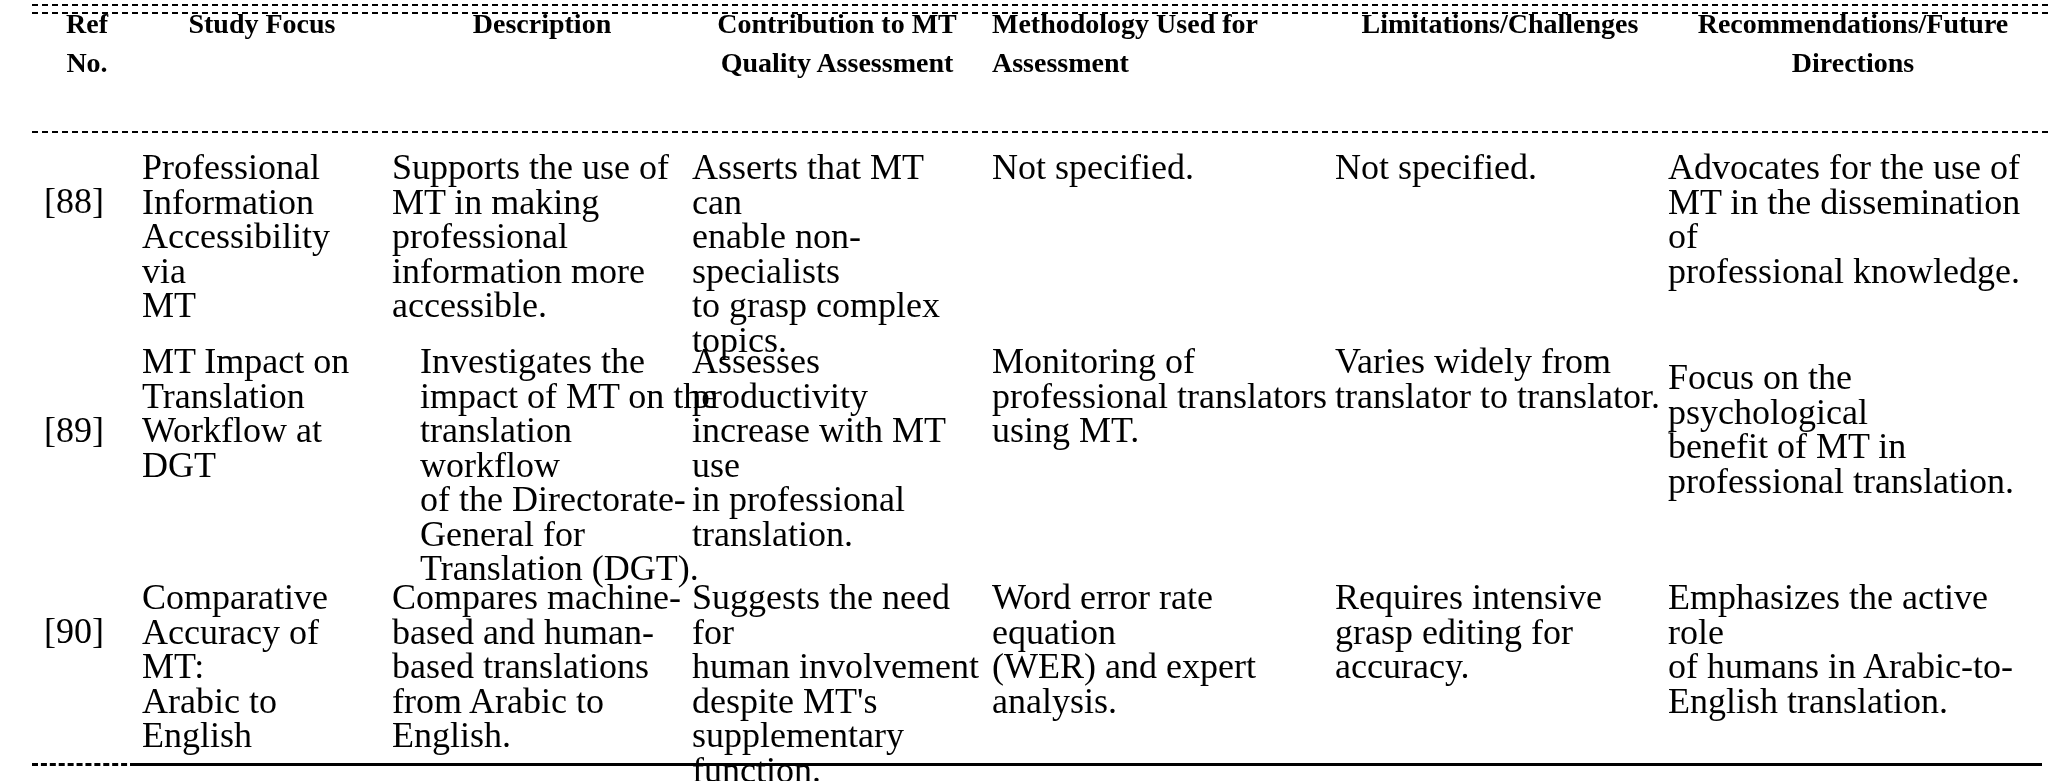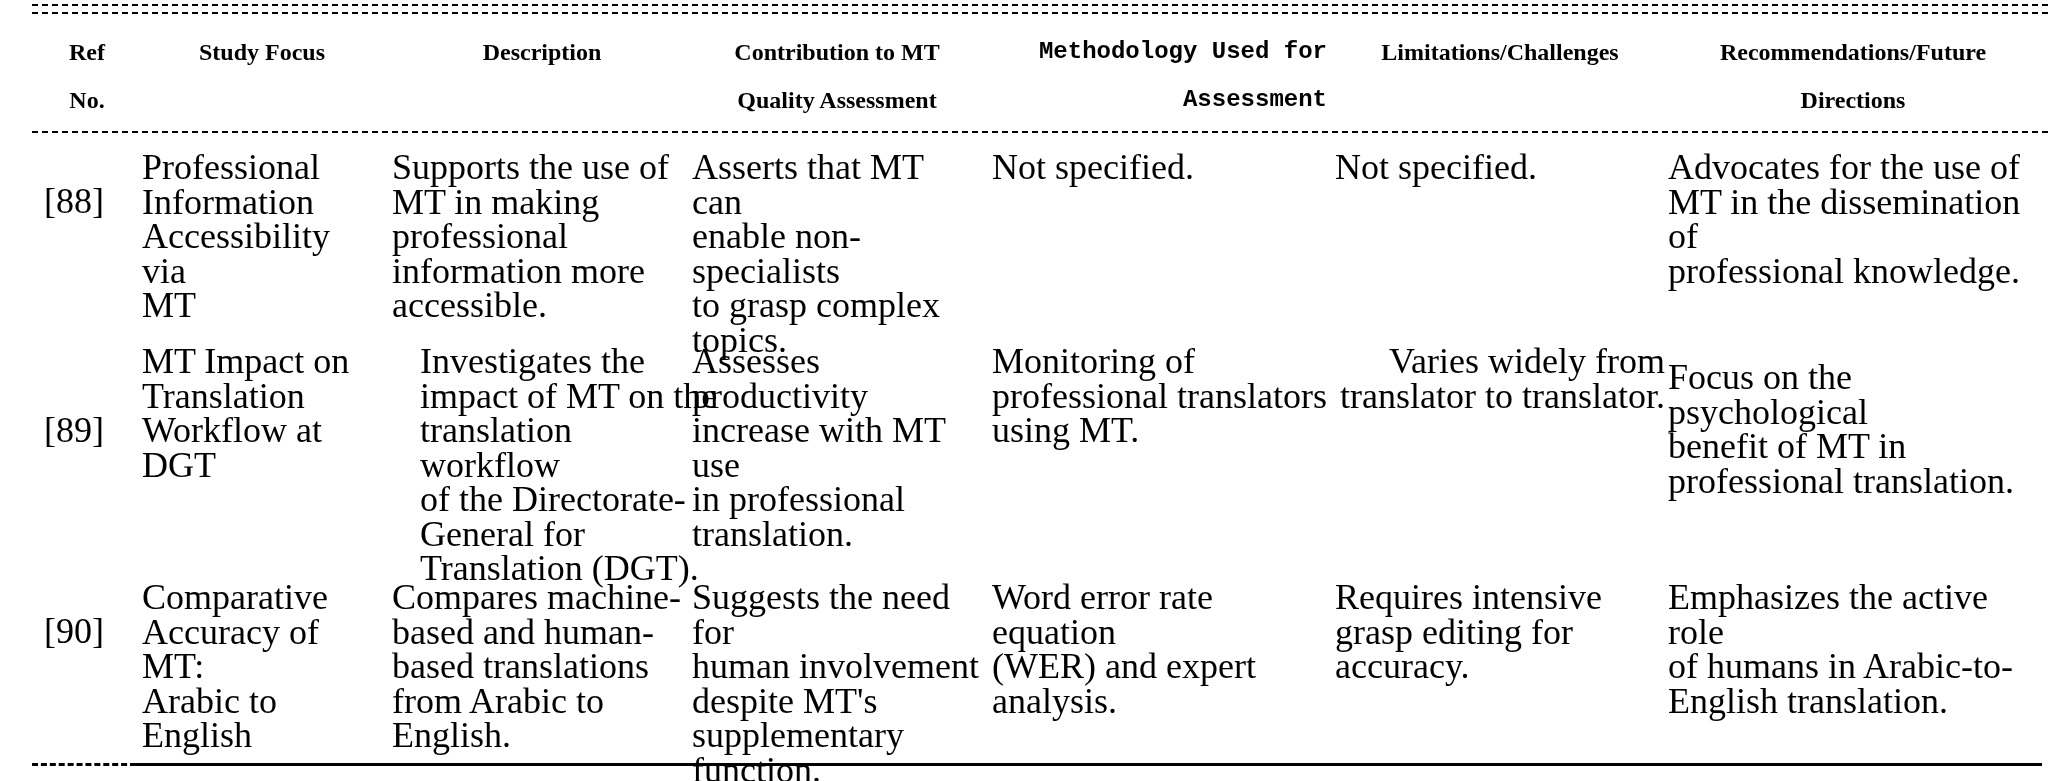--- a/index.html
+++ b/index.html
@@ -7,35 +7,35 @@
       width: 2048px; height: 781px; overflow: hidden; position: relative;
       font-family: "Liberation Serif", "DejaVu Serif", serif; color: #000;
     }
     .top-rule1 { position: absolute; left: 32px; right: 0; top: 4px; border-top: 2px dashed #000; }
     .top-rule2 { position: absolute; left: 32px; right: 0; top: 12px; border-top: 2px dashed #000; }
     .head-rule { position: absolute; left: 32px; right: 0; top: 131px; border-top: 2px dashed #000; }
     .bottom-dash { position: absolute; left: 32px; width: 104px; top: 763px; border-top: 3px dashed #000; }
     .bottom-solid { position: absolute; left: 134px; right: 6px; top: 763px; border-top: 3px solid #000; }
 
     .cell { position: absolute; font-size: 36px; line-height: 34.5px; white-space: pre-line; }
-    .hd { font-weight: bold; text-align: center; font-size: 24px; line-height: 48px; top: 28px; }
+    .hd { font-weight: bold; text-align: center; font-size: 28px; line-height: 39px; top: 4px; }
 
     .c0 { left: 44px;  width: 86px; }
     .c1 { left: 142px; width: 240px; }
     .c2 { left: 392px; width: 300px; }
     .c3 { left: 692px; width: 290px; }
     .c4 { left: 992px; width: 335px; }
     .c5 { left: 1335px; width: 330px; }
     .c6 { left: 1668px; width: 370px; }
 
     .hd.c0 { text-align: center; }
     .hd.c1 { text-align: center; }
     .hd.c2 { text-align: center; }
     .hd.c3 { text-align: center; }
-    .hd.c4 { text-align: right; font-family: Liberation Mono, monospace; }
+    .hd.c4 { text-align: left; }
     .hd.c5 { text-align: center; }
     .hd.c6 { }
 
     .ref { text-align: left; }
   </style>
 </head>
 <body>
 
 <div>
   <div class="top-rule1"></div>
@@ -90,21 +90,21 @@
 of the Directorate-
 General for
 Translation (DGT).</div>
     <div class="cell c3" style="top:344px;">Assesses productivity
 increase with MT use
 in professional
 translation.</div>
     <div class="cell c4" style="top:344px;">Monitoring of
 professional translators
 using MT.</div>
-    <div class="cell c5" style="top:344px;text-align:right;">Varies widely from
+    <div class="cell c5" style="top:344px;">Varies widely from
 translator to translator.</div>
     <div class="cell c6" style="top:360px;">Focus on the psychological
 benefit of MT in
 professional translation.</div>
   </div>
 
   <div>
     <div class="cell c0 ref" style="top:614px;">[90]</div>
     <div class="cell c1" style="top:580px;">Comparative
 Accuracy of MT:

